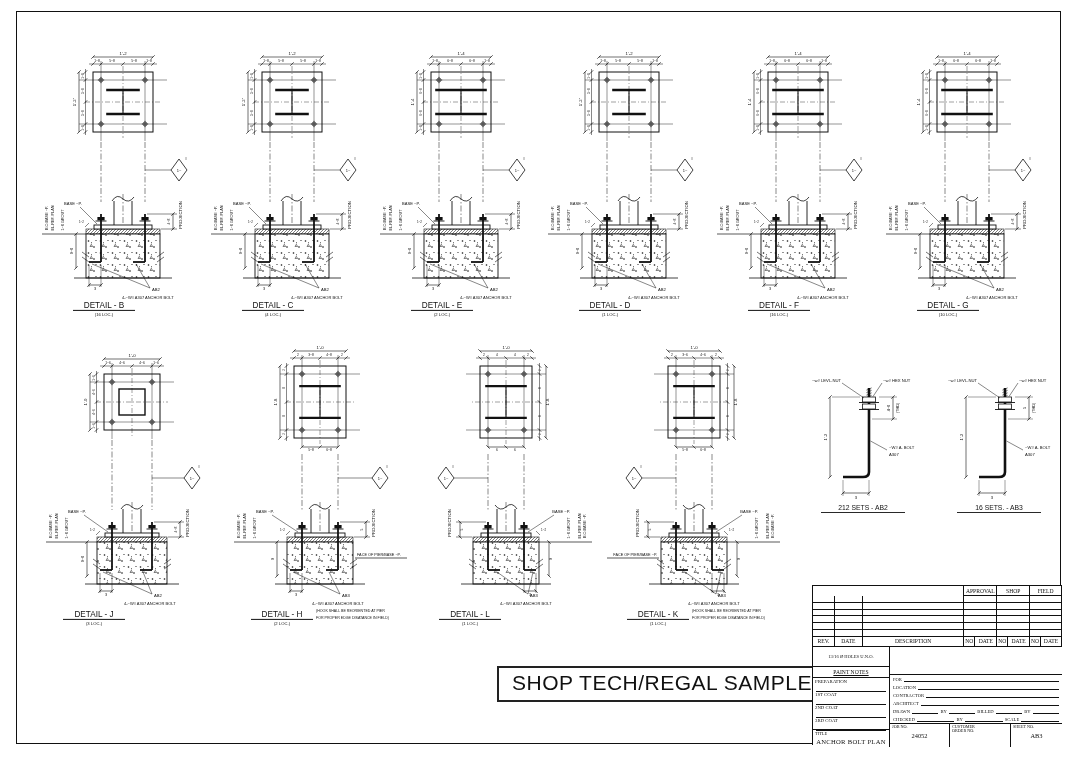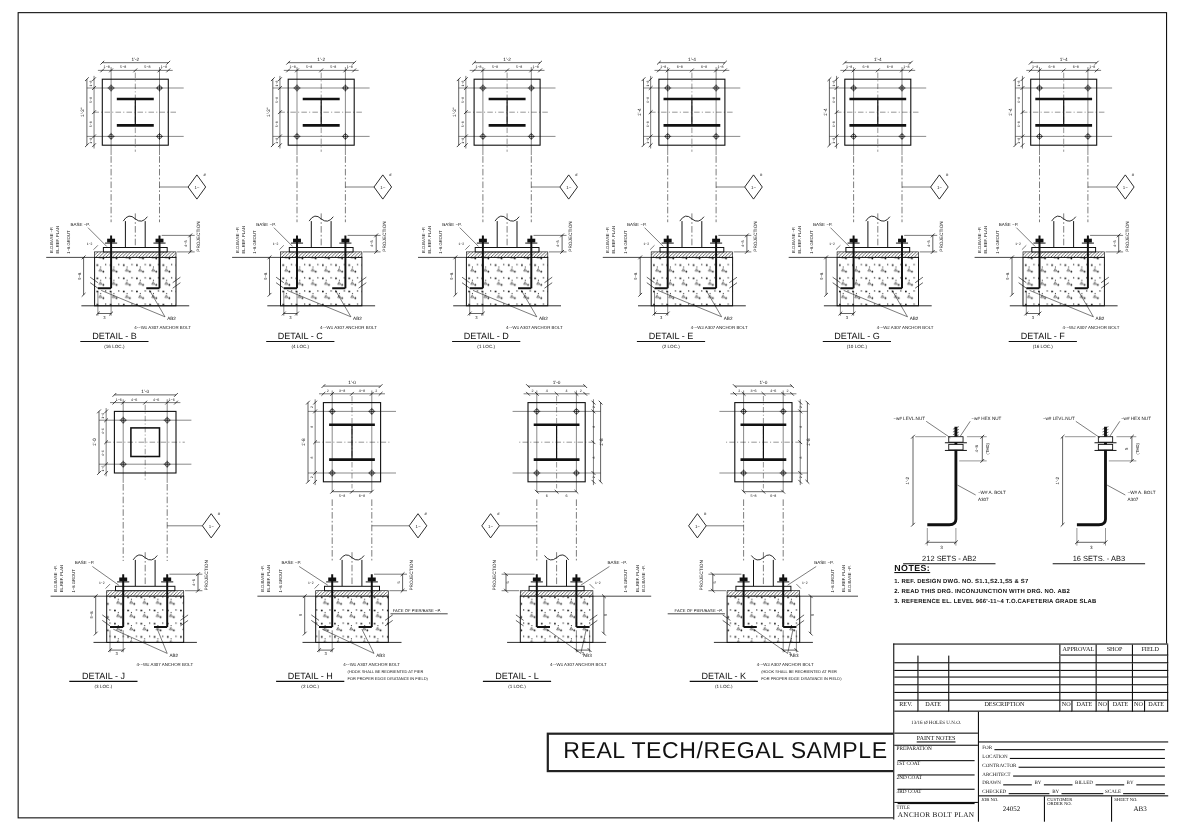--- a/index.html
+++ b/index.html
@@ -298,20 +298,146 @@
             <text x="114" y="245" font-size="4.2" text-anchor="start">AB2</text>
             <text x="84" y="253" font-size="4" text-anchor="start">4-~W# A307 ANCHOR BOLT</text>
             <text x="66" y="262" font-size="8.2" text-anchor="middle">DETAIL - C</text>
             <line x1="35" y1="264.4" x2="97" y2="264.4" stroke="#111" stroke-width="1"></line>
             <text x="66" y="270" font-size="4.2" text-anchor="middle">(4 LOC.)</text>
           </g>
         </svg></div>
       <div><svg width="158" height="272" viewBox="0 0 158 272">
           <g>
             <defs>
+    <pattern id="st-E" width="12" height="12" patternUnits="userSpaceOnUse">
+      <rect width="12" height="12" fill="#fff"></rect>
+      <circle cx="2.5" cy="3" r="0.8" fill="#111"></circle>
+                <circle cx="8" cy="9" r="0.8" fill="#111"></circle>
+      <circle cx="10" cy="2.5" r="0.6" fill="#111"></circle>
+                <circle cx="5.5" cy="4.8" r="0.5" fill="#111"></circle>
+      <path d="M4,8.5 l2.6,0 l-1.3,-2.2 z" fill="none" stroke="#111" stroke-width="0.5"></path>
+    </pattern>
+    <pattern id="gr-E" width="3" height="3" patternUnits="userSpaceOnUse">
+      <rect width="3" height="3" fill="#fff"></rect>
+                <path d="M0,3 L3,0" stroke="#111" stroke-width="0.55"></path>
+    </pattern>
+            </defs>
+            <rect x="55" y="26" width="60" height="60" fill="none" stroke="#111" stroke-width="1"></rect>
+            <line x1="41" y1="34" x2="129" y2="34" stroke="#111" stroke-width="0.45"></line>
+            <line x1="41" y1="78" x2="129" y2="78" stroke="#111" stroke-width="0.45"></line>
+            <line x1="63" y1="15" x2="63" y2="95" stroke="#111" stroke-width="0.45"></line>
+            <line x1="107" y1="15" x2="107" y2="95" stroke="#111" stroke-width="0.45"></line>
+            <line x1="47" y1="56" x2="123" y2="56" stroke="#111" stroke-width="0.4" stroke-dasharray="5 2 1 2"></line>
+            <line x1="85" y1="20" x2="85" y2="92" stroke="#111" stroke-width="0.4" stroke-dasharray="5 2 1 2"></line>
+            <circle cx="63" cy="34" r="2" fill="none" stroke="#111" stroke-width="0.6"></circle>
+            <line x1="59.8" y1="34" x2="66.2" y2="34" stroke="#111" stroke-width="0.6"></line>
+            <line x1="63" y1="30.8" x2="63" y2="37.2" stroke="#111" stroke-width="0.6"></line>
+            <circle cx="107" cy="34" r="2" fill="none" stroke="#111" stroke-width="0.6"></circle>
+            <line x1="103.8" y1="34" x2="110.2" y2="34" stroke="#111" stroke-width="0.6"></line>
+            <line x1="107" y1="30.8" x2="107" y2="37.2" stroke="#111" stroke-width="0.6"></line>
+            <circle cx="63" cy="78" r="2" fill="none" stroke="#111" stroke-width="0.6"></circle>
+            <line x1="59.8" y1="78" x2="66.2" y2="78" stroke="#111" stroke-width="0.6"></line>
+            <line x1="63" y1="74.8" x2="63" y2="81.2" stroke="#111" stroke-width="0.6"></line>
+            <circle cx="107" cy="78" r="2" fill="none" stroke="#111" stroke-width="0.6"></circle>
+            <line x1="103.8" y1="78" x2="110.2" y2="78" stroke="#111" stroke-width="0.6"></line>
+            <line x1="107" y1="74.8" x2="107" y2="81.2" stroke="#111" stroke-width="0.6"></line>
+            <line x1="59.2" y1="44" x2="110.8" y2="44" stroke="#111" stroke-width="2.4"></line>
+            <line x1="59.2" y1="68" x2="110.8" y2="68" stroke="#111" stroke-width="2.4"></line>
+            <line x1="85" y1="44" x2="85" y2="68" stroke="#111" stroke-width="1.1"></line>
+            <line x1="55" y1="11" x2="115" y2="11" stroke="#111" stroke-width="0.6"></line>
+            <line x1="53.3" y1="12.7" x2="56.7" y2="9.3" stroke="#111" stroke-width="0.7"></line>
+            <line x1="113.3" y1="12.7" x2="116.7" y2="9.3" stroke="#111" stroke-width="0.7"></line>
+            <text x="85" y="9" font-size="4.3" text-anchor="middle">1'-4</text>
+            <line x1="51" y1="18" x2="119" y2="18" stroke="#111" stroke-width="0.5"></line>
+            <line x1="53.3" y1="19.7" x2="56.7" y2="16.3" stroke="#111" stroke-width="0.7"></line>
+            <line x1="61.3" y1="19.7" x2="64.7" y2="16.3" stroke="#111" stroke-width="0.7"></line>
+            <line x1="83.3" y1="19.7" x2="86.7" y2="16.3" stroke="#111" stroke-width="0.7"></line>
+            <line x1="105.3" y1="19.7" x2="108.7" y2="16.3" stroke="#111" stroke-width="0.7"></line>
+            <line x1="113.3" y1="19.7" x2="116.7" y2="16.3" stroke="#111" stroke-width="0.7"></line>
+            <text x="59" y="16.2" font-size="3.3" text-anchor="middle">1~8</text>
+            <text x="74" y="16.2" font-size="3.3" text-anchor="middle">6~8</text>
+            <text x="96" y="16.2" font-size="3.3" text-anchor="middle">6~8</text>
+            <text x="111" y="16.2" font-size="3.3" text-anchor="middle">1~8</text>
+            <line x1="41" y1="26" x2="41" y2="86" stroke="#111" stroke-width="0.6"></line>
+            <line x1="39.3" y1="27.7" x2="42.7" y2="24.3" stroke="#111" stroke-width="0.7"></line>
+            <line x1="39.3" y1="87.7" x2="42.7" y2="84.3" stroke="#111" stroke-width="0.7"></line>
+            <text x="38.4" y="56" transform="rotate(-90 38.4 56)" font-size="4.3" text-anchor="middle">1'-4</text>
+            <line x1="47.5" y1="23" x2="47.5" y2="89" stroke="#111" stroke-width="0.5"></line>
+            <line x1="45.8" y1="27.7" x2="49.2" y2="24.3" stroke="#111" stroke-width="0.7"></line>
+            <line x1="45.8" y1="35.7" x2="49.2" y2="32.3" stroke="#111" stroke-width="0.7"></line>
+            <line x1="45.8" y1="57.7" x2="49.2" y2="54.3" stroke="#111" stroke-width="0.7"></line>
+            <line x1="45.8" y1="79.7" x2="49.2" y2="76.3" stroke="#111" stroke-width="0.7"></line>
+            <line x1="45.8" y1="87.7" x2="49.2" y2="84.3" stroke="#111" stroke-width="0.7"></line>
+            <text x="45.7" y="30" transform="rotate(-90 45.7 30)" font-size="3.1" text-anchor="middle">1~8</text>
+            <text x="45.7" y="45" transform="rotate(-90 45.7 45)" font-size="3.1" text-anchor="middle">6~8</text>
+            <text x="45.7" y="67" transform="rotate(-90 45.7 67)" font-size="3.1" text-anchor="middle">6~8</text>
+            <text x="45.7" y="82" transform="rotate(-90 45.7 82)" font-size="3.1" text-anchor="middle">1~8</text>
+            <line x1="107" y1="124" x2="133" y2="124" stroke="#111" stroke-width="0.5"></line>
+            <polygon points="141,113 149,124 141,135 133,124" fill="#fff" stroke="#111" stroke-width="0.8"></polygon>
+            <text x="141" y="125.6" font-size="4" text-anchor="middle">1~</text>
+            <text x="148" y="114" font-size="3.8" text-anchor="middle">#</text>
+            <line x1="63" y1="96" x2="63" y2="156" stroke="#111" stroke-width="0.5" stroke-dasharray="6 2 1.5 2"></line>
+            <line x1="107" y1="96" x2="107" y2="156" stroke="#111" stroke-width="0.5" stroke-dasharray="6 2 1.5 2"></line>
+            <line x1="85" y1="148" x2="85" y2="189" stroke="#111" stroke-width="0.5" stroke-dasharray="6 2 1.5 2"></line>
+            <line x1="76" y1="155" x2="76" y2="179" stroke="#111" stroke-width="0.9"></line>
+            <line x1="94" y1="155" x2="94" y2="179" stroke="#111" stroke-width="0.9"></line>
+            <path d="M74,155 Q79,147 85,153 Q91,158 96,151" fill="none" stroke="#111" stroke-width="0.8"></path>
+            <rect x="48" y="183" width="74" height="5" fill="url(#gr-E)" stroke="#111" stroke-width="0.6"></rect>
+            <rect x="56" y="179" width="58" height="4" fill="#fff" stroke="#111" stroke-width="0.9"></rect>
+            <rect x="48" y="188" width="74" height="44" fill="url(#st-E)" stroke="#111" stroke-width="0.9"></rect>
+            <line x1="36" y1="232" x2="134" y2="232" stroke="#111" stroke-width="0.8"></line>
+            <line x1="44" y1="206" x2="51" y2="211" stroke="#111" stroke-width="0.6"></line>
+            <line x1="44" y1="211" x2="51" y2="216" stroke="#111" stroke-width="0.6"></line>
+            <line x1="126" y1="206" x2="119" y2="211" stroke="#111" stroke-width="0.6"></line>
+            <line x1="126" y1="211" x2="119" y2="216" stroke="#111" stroke-width="0.6"></line>
+            <line x1="63" y1="168" x2="63" y2="216" stroke="#111" stroke-width="1.8"></line>
+            <line x1="63" y1="216" x2="51" y2="216" stroke="#111" stroke-width="1.8"></line>
+            <rect x="59.4" y="171" width="7.2" height="3.4" fill="#111"></rect>
+            <line x1="57.5" y1="175" x2="68.5" y2="175" stroke="#111" stroke-width="0.9"></line>
+            <line x1="107" y1="168" x2="107" y2="216" stroke="#111" stroke-width="1.8"></line>
+            <line x1="107" y1="216" x2="95" y2="216" stroke="#111" stroke-width="1.8"></line>
+            <rect x="103.4" y="171" width="7.2" height="3.4" fill="#111"></rect>
+            <line x1="101.5" y1="175" x2="112.5" y2="175" stroke="#111" stroke-width="0.9"></line>
+            <line x1="4" y1="188" x2="48" y2="188" stroke="#111" stroke-width="0.7"></line>
+            <text x="10" y="172" transform="rotate(-90 10 172)" font-size="3.8" text-anchor="middle">B.O.BASE ~P.</text>
+            <text x="15.5" y="172" transform="rotate(-90 15.5 172)" font-size="3.8" text-anchor="middle">EL.REF. PLAN</text>
+            <text x="26" y="174" transform="rotate(-90 26 174)" font-size="3.8" text-anchor="middle">1~8 GROUT</text>
+            <text x="46" y="177" font-size="3" text-anchor="end">1~2</text>
+            <line x1="47" y1="181" x2="51" y2="177" stroke="#111" stroke-width="0.5"></line>
+            <line x1="38" y1="188" x2="38" y2="222" stroke="#111" stroke-width="0.6"></line>
+            <line x1="36.3" y1="189.7" x2="39.7" y2="186.3" stroke="#111" stroke-width="0.7"></line>
+            <line x1="36.3" y1="223.7" x2="39.7" y2="220.3" stroke="#111" stroke-width="0.7"></line>
+            <text x="35.4" y="205" transform="rotate(-90 35.4 205)" font-size="3.8" text-anchor="middle">9~8</text>
+            <text x="26" y="159" font-size="4.1" text-anchor="start">BASE ~P.</text>
+            <line x1="42" y1="161" x2="59" y2="178" stroke="#111" stroke-width="0.5"></line>
+            <line x1="135" y1="168" x2="135" y2="183" stroke="#111" stroke-width="0.6"></line>
+            <line x1="133.3" y1="169.7" x2="136.7" y2="166.3" stroke="#111" stroke-width="0.7"></line>
+            <line x1="133.3" y1="184.7" x2="136.7" y2="181.3" stroke="#111" stroke-width="0.7"></line>
+            <line x1="109" y1="168" x2="139" y2="168" stroke="#111" stroke-width="0.5"></line>
+            <line x1="123" y1="183" x2="139" y2="183" stroke="#111" stroke-width="0.5"></line>
+            <text x="132.2" y="175.5" transform="rotate(-90 132.2 175.5)" font-size="3.4" text-anchor="middle">4~8</text>
+            <text x="144" y="169" transform="rotate(-90 144 169)" font-size="4.3" text-anchor="middle">PROJECTION</text>
+            <line x1="51" y1="239" x2="63" y2="239" stroke="#111" stroke-width="0.6"></line>
+            <line x1="49.3" y1="240.7" x2="52.7" y2="237.3" stroke="#111" stroke-width="0.7"></line>
+            <line x1="61.3" y1="240.7" x2="64.7" y2="237.3" stroke="#111" stroke-width="0.7"></line>
+            <text x="57" y="243.6" font-size="3.8" text-anchor="middle">3</text>
+            <line x1="51" y1="219" x2="51" y2="241" stroke="#111" stroke-width="0.45"></line>
+            <line x1="63" y1="219" x2="63" y2="241" stroke="#111" stroke-width="0.45"></line>
+            <line x1="54" y1="218" x2="112" y2="242" stroke="#111" stroke-width="0.5"></line>
+            <line x1="98" y1="218" x2="112" y2="242" stroke="#111" stroke-width="0.5"></line>
+            <text x="114" y="245" font-size="4.2" text-anchor="start">AB2</text>
+            <text x="84" y="253" font-size="4" text-anchor="start">4-~W# A307 ANCHOR BOLT</text>
+            <text x="66" y="262" font-size="8.2" text-anchor="middle">DETAIL - E</text>
+            <line x1="35" y1="264.4" x2="97" y2="264.4" stroke="#111" stroke-width="1"></line>
+            <text x="66" y="270" font-size="4.2" text-anchor="middle">(2 LOC.)</text>
+          </g>
+        </svg></div>
+      <div><svg width="158" height="272" viewBox="0 0 158 272">
+          <g>
+            <defs>
     <pattern id="st-D" width="12" height="12" patternUnits="userSpaceOnUse">
       <rect width="12" height="12" fill="#fff"></rect>
       <circle cx="2.5" cy="3" r="0.8" fill="#111"></circle>
                 <circle cx="8" cy="9" r="0.8" fill="#111"></circle>
       <circle cx="10" cy="2.5" r="0.6" fill="#111"></circle>
                 <circle cx="5.5" cy="4.8" r="0.5" fill="#111"></circle>
       <path d="M4,8.5 l2.6,0 l-1.3,-2.2 z" fill="none" stroke="#111" stroke-width="0.5"></path>
     </pattern>
     <pattern id="gr-D" width="3" height="3" patternUnits="userSpaceOnUse">
       <rect width="3" height="3" fill="#fff"></rect>
@@ -424,29 +550,29 @@
             <text x="114" y="245" font-size="4.2" text-anchor="start">AB2</text>
             <text x="84" y="253" font-size="4" text-anchor="start">4-~W# A307 ANCHOR BOLT</text>
             <text x="66" y="262" font-size="8.2" text-anchor="middle">DETAIL - D</text>
             <line x1="35" y1="264.4" x2="97" y2="264.4" stroke="#111" stroke-width="1"></line>
             <text x="66" y="270" font-size="4.2" text-anchor="middle">(1 LOC.)</text>
           </g>
         </svg></div>
       <div><svg width="158" height="272" viewBox="0 0 158 272">
           <g>
             <defs>
-    <pattern id="st-E" width="12" height="12" patternUnits="userSpaceOnUse">
+    <pattern id="st-F" width="12" height="12" patternUnits="userSpaceOnUse">
       <rect width="12" height="12" fill="#fff"></rect>
       <circle cx="2.5" cy="3" r="0.8" fill="#111"></circle>
                 <circle cx="8" cy="9" r="0.8" fill="#111"></circle>
       <circle cx="10" cy="2.5" r="0.6" fill="#111"></circle>
                 <circle cx="5.5" cy="4.8" r="0.5" fill="#111"></circle>
       <path d="M4,8.5 l2.6,0 l-1.3,-2.2 z" fill="none" stroke="#111" stroke-width="0.5"></path>
     </pattern>
-    <pattern id="gr-E" width="3" height="3" patternUnits="userSpaceOnUse">
+    <pattern id="gr-F" width="3" height="3" patternUnits="userSpaceOnUse">
       <rect width="3" height="3" fill="#fff"></rect>
                 <path d="M0,3 L3,0" stroke="#111" stroke-width="0.55"></path>
     </pattern>
             </defs>
             <rect x="55" y="26" width="60" height="60" fill="none" stroke="#111" stroke-width="1"></rect>
             <line x1="41" y1="34" x2="129" y2="34" stroke="#111" stroke-width="0.45"></line>
             <line x1="41" y1="78" x2="129" y2="78" stroke="#111" stroke-width="0.45"></line>
             <line x1="63" y1="15" x2="63" y2="95" stroke="#111" stroke-width="0.45"></line>
             <line x1="107" y1="15" x2="107" y2="95" stroke="#111" stroke-width="0.45"></line>
             <line x1="47" y1="56" x2="123" y2="56" stroke="#111" stroke-width="0.4" stroke-dasharray="5 2 1 2"></line>
@@ -497,23 +623,23 @@
             <line x1="107" y1="124" x2="133" y2="124" stroke="#111" stroke-width="0.5"></line>
             <polygon points="141,113 149,124 141,135 133,124" fill="#fff" stroke="#111" stroke-width="0.8"></polygon>
             <text x="141" y="125.6" font-size="4" text-anchor="middle">1~</text>
             <text x="148" y="114" font-size="3.8" text-anchor="middle">#</text>
             <line x1="63" y1="96" x2="63" y2="156" stroke="#111" stroke-width="0.5" stroke-dasharray="6 2 1.5 2"></line>
             <line x1="107" y1="96" x2="107" y2="156" stroke="#111" stroke-width="0.5" stroke-dasharray="6 2 1.5 2"></line>
             <line x1="85" y1="148" x2="85" y2="189" stroke="#111" stroke-width="0.5" stroke-dasharray="6 2 1.5 2"></line>
             <line x1="76" y1="155" x2="76" y2="179" stroke="#111" stroke-width="0.9"></line>
             <line x1="94" y1="155" x2="94" y2="179" stroke="#111" stroke-width="0.9"></line>
             <path d="M74,155 Q79,147 85,153 Q91,158 96,151" fill="none" stroke="#111" stroke-width="0.8"></path>
-            <rect x="48" y="183" width="74" height="5" fill="url(#gr-E)" stroke="#111" stroke-width="0.6"></rect>
+            <rect x="48" y="183" width="74" height="5" fill="url(#gr-F)" stroke="#111" stroke-width="0.6"></rect>
             <rect x="56" y="179" width="58" height="4" fill="#fff" stroke="#111" stroke-width="0.9"></rect>
-            <rect x="48" y="188" width="74" height="44" fill="url(#st-E)" stroke="#111" stroke-width="0.9"></rect>
+            <rect x="48" y="188" width="74" height="44" fill="url(#st-F)" stroke="#111" stroke-width="0.9"></rect>
             <line x1="36" y1="232" x2="134" y2="232" stroke="#111" stroke-width="0.8"></line>
             <line x1="44" y1="206" x2="51" y2="211" stroke="#111" stroke-width="0.6"></line>
             <line x1="44" y1="211" x2="51" y2="216" stroke="#111" stroke-width="0.6"></line>
             <line x1="126" y1="206" x2="119" y2="211" stroke="#111" stroke-width="0.6"></line>
             <line x1="126" y1="211" x2="119" y2="216" stroke="#111" stroke-width="0.6"></line>
             <line x1="63" y1="168" x2="63" y2="216" stroke="#111" stroke-width="1.8"></line>
             <line x1="63" y1="216" x2="51" y2="216" stroke="#111" stroke-width="1.8"></line>
             <rect x="59.4" y="171" width="7.2" height="3.4" fill="#111"></rect>
             <line x1="57.5" y1="175" x2="68.5" y2="175" stroke="#111" stroke-width="0.9"></line>
             <line x1="107" y1="168" x2="107" y2="216" stroke="#111" stroke-width="1.8"></line>
@@ -542,23 +668,23 @@
             <line x1="51" y1="239" x2="63" y2="239" stroke="#111" stroke-width="0.6"></line>
             <line x1="49.3" y1="240.7" x2="52.7" y2="237.3" stroke="#111" stroke-width="0.7"></line>
             <line x1="61.3" y1="240.7" x2="64.7" y2="237.3" stroke="#111" stroke-width="0.7"></line>
             <text x="57" y="243.6" font-size="3.8" text-anchor="middle">3</text>
             <line x1="51" y1="219" x2="51" y2="241" stroke="#111" stroke-width="0.45"></line>
             <line x1="63" y1="219" x2="63" y2="241" stroke="#111" stroke-width="0.45"></line>
             <line x1="54" y1="218" x2="112" y2="242" stroke="#111" stroke-width="0.5"></line>
             <line x1="98" y1="218" x2="112" y2="242" stroke="#111" stroke-width="0.5"></line>
             <text x="114" y="245" font-size="4.2" text-anchor="start">AB2</text>
             <text x="84" y="253" font-size="4" text-anchor="start">4-~W# A307 ANCHOR BOLT</text>
-            <text x="66" y="262" font-size="8.2" text-anchor="middle">DETAIL - E</text>
+            <text x="66" y="262" font-size="8.2" text-anchor="middle">DETAIL - F</text>
             <line x1="35" y1="264.4" x2="97" y2="264.4" stroke="#111" stroke-width="1"></line>
-            <text x="66" y="270" font-size="4.2" text-anchor="middle">(2 LOC.)</text>
+            <text x="66" y="270" font-size="4.2" text-anchor="middle">(16 LOC.)</text>
           </g>
         </svg></div>
       <div><svg width="158" height="272" viewBox="0 0 158 272">
           <g>
             <defs>
     <pattern id="st-G" width="12" height="12" patternUnits="userSpaceOnUse">
       <rect width="12" height="12" fill="#fff"></rect>
       <circle cx="2.5" cy="3" r="0.8" fill="#111"></circle>
                 <circle cx="8" cy="9" r="0.8" fill="#111"></circle>
       <circle cx="10" cy="2.5" r="0.6" fill="#111"></circle>
@@ -671,146 +797,20 @@
             <text x="57" y="243.6" font-size="3.8" text-anchor="middle">3</text>
             <line x1="51" y1="219" x2="51" y2="241" stroke="#111" stroke-width="0.45"></line>
             <line x1="63" y1="219" x2="63" y2="241" stroke="#111" stroke-width="0.45"></line>
             <line x1="54" y1="218" x2="112" y2="242" stroke="#111" stroke-width="0.5"></line>
             <line x1="98" y1="218" x2="112" y2="242" stroke="#111" stroke-width="0.5"></line>
             <text x="114" y="245" font-size="4.2" text-anchor="start">AB2</text>
             <text x="84" y="253" font-size="4" text-anchor="start">4-~W# A307 ANCHOR BOLT</text>
             <text x="66" y="262" font-size="8.2" text-anchor="middle">DETAIL - G</text>
             <line x1="35" y1="264.4" x2="97" y2="264.4" stroke="#111" stroke-width="1"></line>
             <text x="66" y="270" font-size="4.2" text-anchor="middle">(10 LOC.)</text>
-          </g>
-        </svg></div>
-      <div><svg width="158" height="272" viewBox="0 0 158 272">
-          <g>
-            <defs>
-    <pattern id="st-F" width="12" height="12" patternUnits="userSpaceOnUse">
-      <rect width="12" height="12" fill="#fff"></rect>
-      <circle cx="2.5" cy="3" r="0.8" fill="#111"></circle>
-                <circle cx="8" cy="9" r="0.8" fill="#111"></circle>
-      <circle cx="10" cy="2.5" r="0.6" fill="#111"></circle>
-                <circle cx="5.5" cy="4.8" r="0.5" fill="#111"></circle>
-      <path d="M4,8.5 l2.6,0 l-1.3,-2.2 z" fill="none" stroke="#111" stroke-width="0.5"></path>
-    </pattern>
-    <pattern id="gr-F" width="3" height="3" patternUnits="userSpaceOnUse">
-      <rect width="3" height="3" fill="#fff"></rect>
-                <path d="M0,3 L3,0" stroke="#111" stroke-width="0.55"></path>
-    </pattern>
-            </defs>
-            <rect x="55" y="26" width="60" height="60" fill="none" stroke="#111" stroke-width="1"></rect>
-            <line x1="41" y1="34" x2="129" y2="34" stroke="#111" stroke-width="0.45"></line>
-            <line x1="41" y1="78" x2="129" y2="78" stroke="#111" stroke-width="0.45"></line>
-            <line x1="63" y1="15" x2="63" y2="95" stroke="#111" stroke-width="0.45"></line>
-            <line x1="107" y1="15" x2="107" y2="95" stroke="#111" stroke-width="0.45"></line>
-            <line x1="47" y1="56" x2="123" y2="56" stroke="#111" stroke-width="0.4" stroke-dasharray="5 2 1 2"></line>
-            <line x1="85" y1="20" x2="85" y2="92" stroke="#111" stroke-width="0.4" stroke-dasharray="5 2 1 2"></line>
-            <circle cx="63" cy="34" r="2" fill="none" stroke="#111" stroke-width="0.6"></circle>
-            <line x1="59.8" y1="34" x2="66.2" y2="34" stroke="#111" stroke-width="0.6"></line>
-            <line x1="63" y1="30.8" x2="63" y2="37.2" stroke="#111" stroke-width="0.6"></line>
-            <circle cx="107" cy="34" r="2" fill="none" stroke="#111" stroke-width="0.6"></circle>
-            <line x1="103.8" y1="34" x2="110.2" y2="34" stroke="#111" stroke-width="0.6"></line>
-            <line x1="107" y1="30.8" x2="107" y2="37.2" stroke="#111" stroke-width="0.6"></line>
-            <circle cx="63" cy="78" r="2" fill="none" stroke="#111" stroke-width="0.6"></circle>
-            <line x1="59.8" y1="78" x2="66.2" y2="78" stroke="#111" stroke-width="0.6"></line>
-            <line x1="63" y1="74.8" x2="63" y2="81.2" stroke="#111" stroke-width="0.6"></line>
-            <circle cx="107" cy="78" r="2" fill="none" stroke="#111" stroke-width="0.6"></circle>
-            <line x1="103.8" y1="78" x2="110.2" y2="78" stroke="#111" stroke-width="0.6"></line>
-            <line x1="107" y1="74.8" x2="107" y2="81.2" stroke="#111" stroke-width="0.6"></line>
-            <line x1="59.2" y1="44" x2="110.8" y2="44" stroke="#111" stroke-width="2.4"></line>
-            <line x1="59.2" y1="68" x2="110.8" y2="68" stroke="#111" stroke-width="2.4"></line>
-            <line x1="85" y1="44" x2="85" y2="68" stroke="#111" stroke-width="1.1"></line>
-            <line x1="55" y1="11" x2="115" y2="11" stroke="#111" stroke-width="0.6"></line>
-            <line x1="53.3" y1="12.7" x2="56.7" y2="9.3" stroke="#111" stroke-width="0.7"></line>
-            <line x1="113.3" y1="12.7" x2="116.7" y2="9.3" stroke="#111" stroke-width="0.7"></line>
-            <text x="85" y="9" font-size="4.3" text-anchor="middle">1'-4</text>
-            <line x1="51" y1="18" x2="119" y2="18" stroke="#111" stroke-width="0.5"></line>
-            <line x1="53.3" y1="19.7" x2="56.7" y2="16.3" stroke="#111" stroke-width="0.7"></line>
-            <line x1="61.3" y1="19.7" x2="64.7" y2="16.3" stroke="#111" stroke-width="0.7"></line>
-            <line x1="83.3" y1="19.7" x2="86.7" y2="16.3" stroke="#111" stroke-width="0.7"></line>
-            <line x1="105.3" y1="19.7" x2="108.7" y2="16.3" stroke="#111" stroke-width="0.7"></line>
-            <line x1="113.3" y1="19.7" x2="116.7" y2="16.3" stroke="#111" stroke-width="0.7"></line>
-            <text x="59" y="16.2" font-size="3.3" text-anchor="middle">1~8</text>
-            <text x="74" y="16.2" font-size="3.3" text-anchor="middle">6~8</text>
-            <text x="96" y="16.2" font-size="3.3" text-anchor="middle">6~8</text>
-            <text x="111" y="16.2" font-size="3.3" text-anchor="middle">1~8</text>
-            <line x1="41" y1="26" x2="41" y2="86" stroke="#111" stroke-width="0.6"></line>
-            <line x1="39.3" y1="27.7" x2="42.7" y2="24.3" stroke="#111" stroke-width="0.7"></line>
-            <line x1="39.3" y1="87.7" x2="42.7" y2="84.3" stroke="#111" stroke-width="0.7"></line>
-            <text x="38.4" y="56" transform="rotate(-90 38.4 56)" font-size="4.3" text-anchor="middle">1'-4</text>
-            <line x1="47.5" y1="23" x2="47.5" y2="89" stroke="#111" stroke-width="0.5"></line>
-            <line x1="45.8" y1="27.7" x2="49.2" y2="24.3" stroke="#111" stroke-width="0.7"></line>
-            <line x1="45.8" y1="35.7" x2="49.2" y2="32.3" stroke="#111" stroke-width="0.7"></line>
-            <line x1="45.8" y1="57.7" x2="49.2" y2="54.3" stroke="#111" stroke-width="0.7"></line>
-            <line x1="45.8" y1="79.7" x2="49.2" y2="76.3" stroke="#111" stroke-width="0.7"></line>
-            <line x1="45.8" y1="87.7" x2="49.2" y2="84.3" stroke="#111" stroke-width="0.7"></line>
-            <text x="45.7" y="30" transform="rotate(-90 45.7 30)" font-size="3.1" text-anchor="middle">1~8</text>
-            <text x="45.7" y="45" transform="rotate(-90 45.7 45)" font-size="3.1" text-anchor="middle">6~8</text>
-            <text x="45.7" y="67" transform="rotate(-90 45.7 67)" font-size="3.1" text-anchor="middle">6~8</text>
-            <text x="45.7" y="82" transform="rotate(-90 45.7 82)" font-size="3.1" text-anchor="middle">1~8</text>
-            <line x1="107" y1="124" x2="133" y2="124" stroke="#111" stroke-width="0.5"></line>
-            <polygon points="141,113 149,124 141,135 133,124" fill="#fff" stroke="#111" stroke-width="0.8"></polygon>
-            <text x="141" y="125.6" font-size="4" text-anchor="middle">1~</text>
-            <text x="148" y="114" font-size="3.8" text-anchor="middle">#</text>
-            <line x1="63" y1="96" x2="63" y2="156" stroke="#111" stroke-width="0.5" stroke-dasharray="6 2 1.5 2"></line>
-            <line x1="107" y1="96" x2="107" y2="156" stroke="#111" stroke-width="0.5" stroke-dasharray="6 2 1.5 2"></line>
-            <line x1="85" y1="148" x2="85" y2="189" stroke="#111" stroke-width="0.5" stroke-dasharray="6 2 1.5 2"></line>
-            <line x1="76" y1="155" x2="76" y2="179" stroke="#111" stroke-width="0.9"></line>
-            <line x1="94" y1="155" x2="94" y2="179" stroke="#111" stroke-width="0.9"></line>
-            <path d="M74,155 Q79,147 85,153 Q91,158 96,151" fill="none" stroke="#111" stroke-width="0.8"></path>
-            <rect x="48" y="183" width="74" height="5" fill="url(#gr-F)" stroke="#111" stroke-width="0.6"></rect>
-            <rect x="56" y="179" width="58" height="4" fill="#fff" stroke="#111" stroke-width="0.9"></rect>
-            <rect x="48" y="188" width="74" height="44" fill="url(#st-F)" stroke="#111" stroke-width="0.9"></rect>
-            <line x1="36" y1="232" x2="134" y2="232" stroke="#111" stroke-width="0.8"></line>
-            <line x1="44" y1="206" x2="51" y2="211" stroke="#111" stroke-width="0.6"></line>
-            <line x1="44" y1="211" x2="51" y2="216" stroke="#111" stroke-width="0.6"></line>
-            <line x1="126" y1="206" x2="119" y2="211" stroke="#111" stroke-width="0.6"></line>
-            <line x1="126" y1="211" x2="119" y2="216" stroke="#111" stroke-width="0.6"></line>
-            <line x1="63" y1="168" x2="63" y2="216" stroke="#111" stroke-width="1.8"></line>
-            <line x1="63" y1="216" x2="51" y2="216" stroke="#111" stroke-width="1.8"></line>
-            <rect x="59.4" y="171" width="7.2" height="3.4" fill="#111"></rect>
-            <line x1="57.5" y1="175" x2="68.5" y2="175" stroke="#111" stroke-width="0.9"></line>
-            <line x1="107" y1="168" x2="107" y2="216" stroke="#111" stroke-width="1.8"></line>
-            <line x1="107" y1="216" x2="95" y2="216" stroke="#111" stroke-width="1.8"></line>
-            <rect x="103.4" y="171" width="7.2" height="3.4" fill="#111"></rect>
-            <line x1="101.5" y1="175" x2="112.5" y2="175" stroke="#111" stroke-width="0.9"></line>
-            <line x1="4" y1="188" x2="48" y2="188" stroke="#111" stroke-width="0.7"></line>
-            <text x="10" y="172" transform="rotate(-90 10 172)" font-size="3.8" text-anchor="middle">B.O.BASE ~P.</text>
-            <text x="15.5" y="172" transform="rotate(-90 15.5 172)" font-size="3.8" text-anchor="middle">EL.REF. PLAN</text>
-            <text x="26" y="174" transform="rotate(-90 26 174)" font-size="3.8" text-anchor="middle">1~8 GROUT</text>
-            <text x="46" y="177" font-size="3" text-anchor="end">1~2</text>
-            <line x1="47" y1="181" x2="51" y2="177" stroke="#111" stroke-width="0.5"></line>
-            <line x1="38" y1="188" x2="38" y2="222" stroke="#111" stroke-width="0.6"></line>
-            <line x1="36.3" y1="189.7" x2="39.7" y2="186.3" stroke="#111" stroke-width="0.7"></line>
-            <line x1="36.3" y1="223.7" x2="39.7" y2="220.3" stroke="#111" stroke-width="0.7"></line>
-            <text x="35.4" y="205" transform="rotate(-90 35.4 205)" font-size="3.8" text-anchor="middle">9~8</text>
-            <text x="26" y="159" font-size="4.1" text-anchor="start">BASE ~P.</text>
-            <line x1="42" y1="161" x2="59" y2="178" stroke="#111" stroke-width="0.5"></line>
-            <line x1="135" y1="168" x2="135" y2="183" stroke="#111" stroke-width="0.6"></line>
-            <line x1="133.3" y1="169.7" x2="136.7" y2="166.3" stroke="#111" stroke-width="0.7"></line>
-            <line x1="133.3" y1="184.7" x2="136.7" y2="181.3" stroke="#111" stroke-width="0.7"></line>
-            <line x1="109" y1="168" x2="139" y2="168" stroke="#111" stroke-width="0.5"></line>
-            <line x1="123" y1="183" x2="139" y2="183" stroke="#111" stroke-width="0.5"></line>
-            <text x="132.2" y="175.5" transform="rotate(-90 132.2 175.5)" font-size="3.4" text-anchor="middle">4~8</text>
-            <text x="144" y="169" transform="rotate(-90 144 169)" font-size="4.3" text-anchor="middle">PROJECTION</text>
-            <line x1="51" y1="239" x2="63" y2="239" stroke="#111" stroke-width="0.6"></line>
-            <line x1="49.3" y1="240.7" x2="52.7" y2="237.3" stroke="#111" stroke-width="0.7"></line>
-            <line x1="61.3" y1="240.7" x2="64.7" y2="237.3" stroke="#111" stroke-width="0.7"></line>
-            <text x="57" y="243.6" font-size="3.8" text-anchor="middle">3</text>
-            <line x1="51" y1="219" x2="51" y2="241" stroke="#111" stroke-width="0.45"></line>
-            <line x1="63" y1="219" x2="63" y2="241" stroke="#111" stroke-width="0.45"></line>
-            <line x1="54" y1="218" x2="112" y2="242" stroke="#111" stroke-width="0.5"></line>
-            <line x1="98" y1="218" x2="112" y2="242" stroke="#111" stroke-width="0.5"></line>
-            <text x="114" y="245" font-size="4.2" text-anchor="start">AB2</text>
-            <text x="84" y="253" font-size="4" text-anchor="start">4-~W# A307 ANCHOR BOLT</text>
-            <text x="66" y="262" font-size="8.2" text-anchor="middle">DETAIL - F</text>
-            <line x1="35" y1="264.4" x2="97" y2="264.4" stroke="#111" stroke-width="1"></line>
-            <text x="66" y="270" font-size="4.2" text-anchor="middle">(16 LOC.)</text>
           </g>
         </svg></div>
     </div>
   <div class="row-bottom" id="row-bottom">
       <div><svg width="178" height="290" viewBox="0 0 178 290">
           <g>
             <defs>
     <pattern id="st-J" width="12" height="12" patternUnits="userSpaceOnUse">
       <rect width="12" height="12" fill="#fff"></rect>
       <circle cx="2.5" cy="3" r="0.8" fill="#111"></circle>
@@ -1413,28 +1413,22 @@
             <line x1="70.3" y1="142.7" x2="73.7" y2="139.3" stroke="#111" stroke-width="0.7"></line>
             <text x="59" y="147" font-size="4.2" text-anchor="middle">3</text>
             <line x1="46" y1="128" x2="46" y2="144" stroke="#111" stroke-width="0.4"></line>
             <line x1="72" y1="128" x2="72" y2="144" stroke="#111" stroke-width="0.4"></line>
             <text x="66" y="158" font-size="6.8" text-anchor="middle">16 SETS. - AB3</text>
             <line x1="24" y1="160.5" x2="108" y2="160.5" stroke="#111" stroke-width="0.9"></line>
           </g>
         </svg></div>
     </div>
 
-  <div class="notes">
-    <div class="notes-heading">NOTES:</div>
-    <div class="note-line">1. REF. DESIGN DWG. NO. S1.1,S2.1,S5 &amp; S7</div>
-    <div class="note-line">2. READ THIS DRG. INCONJUNCTION WITH DRG. NO. AB2</div>
-    <div class="note-line">3. REFERENCE EL. LEVEL 966'-11~4 T.O.CAFETERIA GRADE SLAB</div>
-  </div>
 
-  <div class="stamp">REAL TECH/REGAL SAMPLE</div>
+  <div class="stamp">SHOP TECH/REGAL SAMPLE</div>
 
   <div class="tb">
     <div class="r">
       <div class="c" style="width:152px;height:10px;border-bottom:none;"></div>
       <div class="c" style="width:33px;height:10px;">APPROVAL</div>
       <div class="c" style="width:33px;height:10px;">SHOP</div>
       <div class="c" style="width:32px;height:10px;">FIELD</div>
     </div>
     <div id="rev-rows">
         <div class="r">

